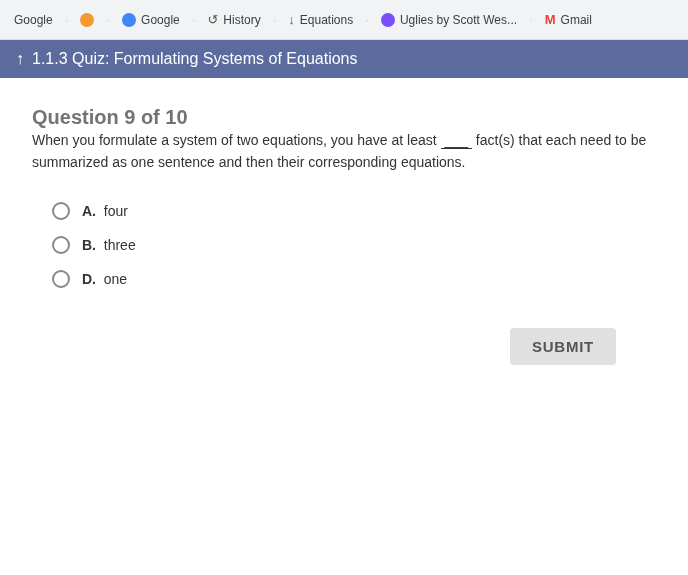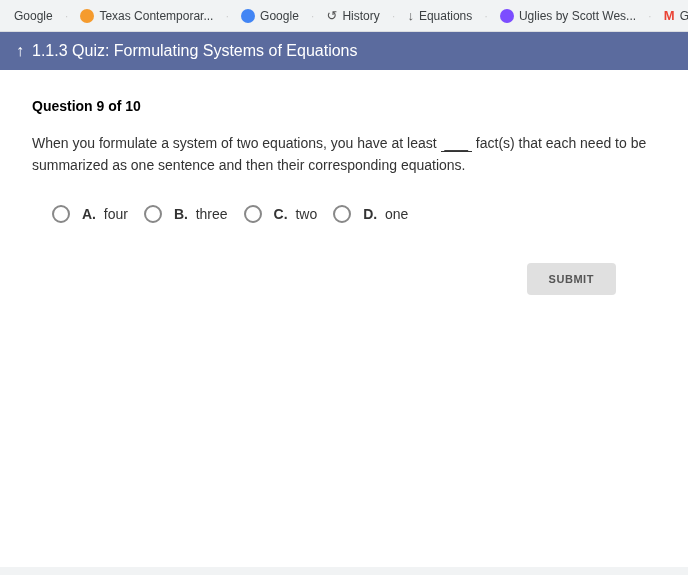--- a/index.html
+++ b/index.html
@@ -7,21 +7,21 @@
       font-family: Arial, sans-serif;
       width: 688px;
       height: 575px;
       overflow: hidden;
       background: #f1f3f4;
     }
 
     
     .browser-toolbar {
       background: #f1f3f4;
-      height: 32px;
+      height: 40px;
       display: flex;
       align-items: center;
       padding: 0 8px;
       gap: 6px;
       border-bottom: 1px solid #dadce0;
       overflow: hidden;
     }
 
     .tab-item {
       display: flex;
@@ -73,42 +73,41 @@
       color: white;
       font-size: 16px;
     }
 
     
     .quiz-content {
       padding: 28px 32px;
     }
 
     .question-header {
-      font-size: 14px;
+      font-size: 20px;
       font-weight: bold;
-      color: #000000;
-      margin-bottom: 18px;
+      color: #737373;
     }
 
     .question-text {
       font-size: 14px;
       color: #333;
       line-height: 1.6;
       margin-bottom: 28px;
     }
 
     .question-text .blank {
       border-bottom: 1px solid #333;
       padding: 0 4px;
       text-align: center;
     }
 
     .answer-options {
       display: flex;
-      flex-direction: row;
+      flex-direction: column;
       gap: 16px;
       margin-left: 20px;
       margin-bottom: 40px;
     }
 
     .answer-option {
       display: flex;
       align-items: center;
       gap: 12px;
       cursor: pointer;
@@ -136,21 +135,21 @@
       display: flex;
       justify-content: flex-end;
       padding-right: 40px;
     }
 
     .submit-btn {
       background: #e0e0e0;
       color: #555;
       border: none;
       padding: 10px 22px;
-      font-size: 11px;
+      font-size: 15px;
       font-weight: 600;
       letter-spacing: 0.05em;
       border-radius: 4px;
       cursor: pointer;
       text-transform: uppercase;
     }
 
     
     .history-icon::before { content: "↺"; }
 
@@ -175,21 +174,20 @@
 <div class="browser-toolbar">
 
   <div class="tab-item">
     <span>Google</span>
   </div>
 
   <span class="separator">·</span>
 
   <div class="tab-item">
     <span class="tab-favicon orange"></span>
-    <span>Texas Contemporar...</span>
   </div>
 
   <span class="separator">·</span>
 
   <div class="tab-item">
     <span class="tab-favicon blue"></span>
     <span>Google</span>
   </div>
 
   <span class="separator">·</span>
@@ -250,27 +248,20 @@
       </div>
 
       <div class="answer-option">
         <div class="radio-circle"></div>
         <span class="option-text">
           <span class="option-letter">B.</span>
           &nbsp;<span>three</span>
         </span>
       </div>
 
-      <div class="answer-option">
-        <div class="radio-circle"></div>
-        <span class="option-text">
-          <span class="option-letter">C.</span>
-          &nbsp;<span>two</span>
-        </span>
-      </div>
 
       <div class="answer-option">
         <div class="radio-circle"></div>
         <span class="option-text">
           <span class="option-letter">D.</span>
           &nbsp;<span>one</span>
         </span>
       </div>
 
     </div>

